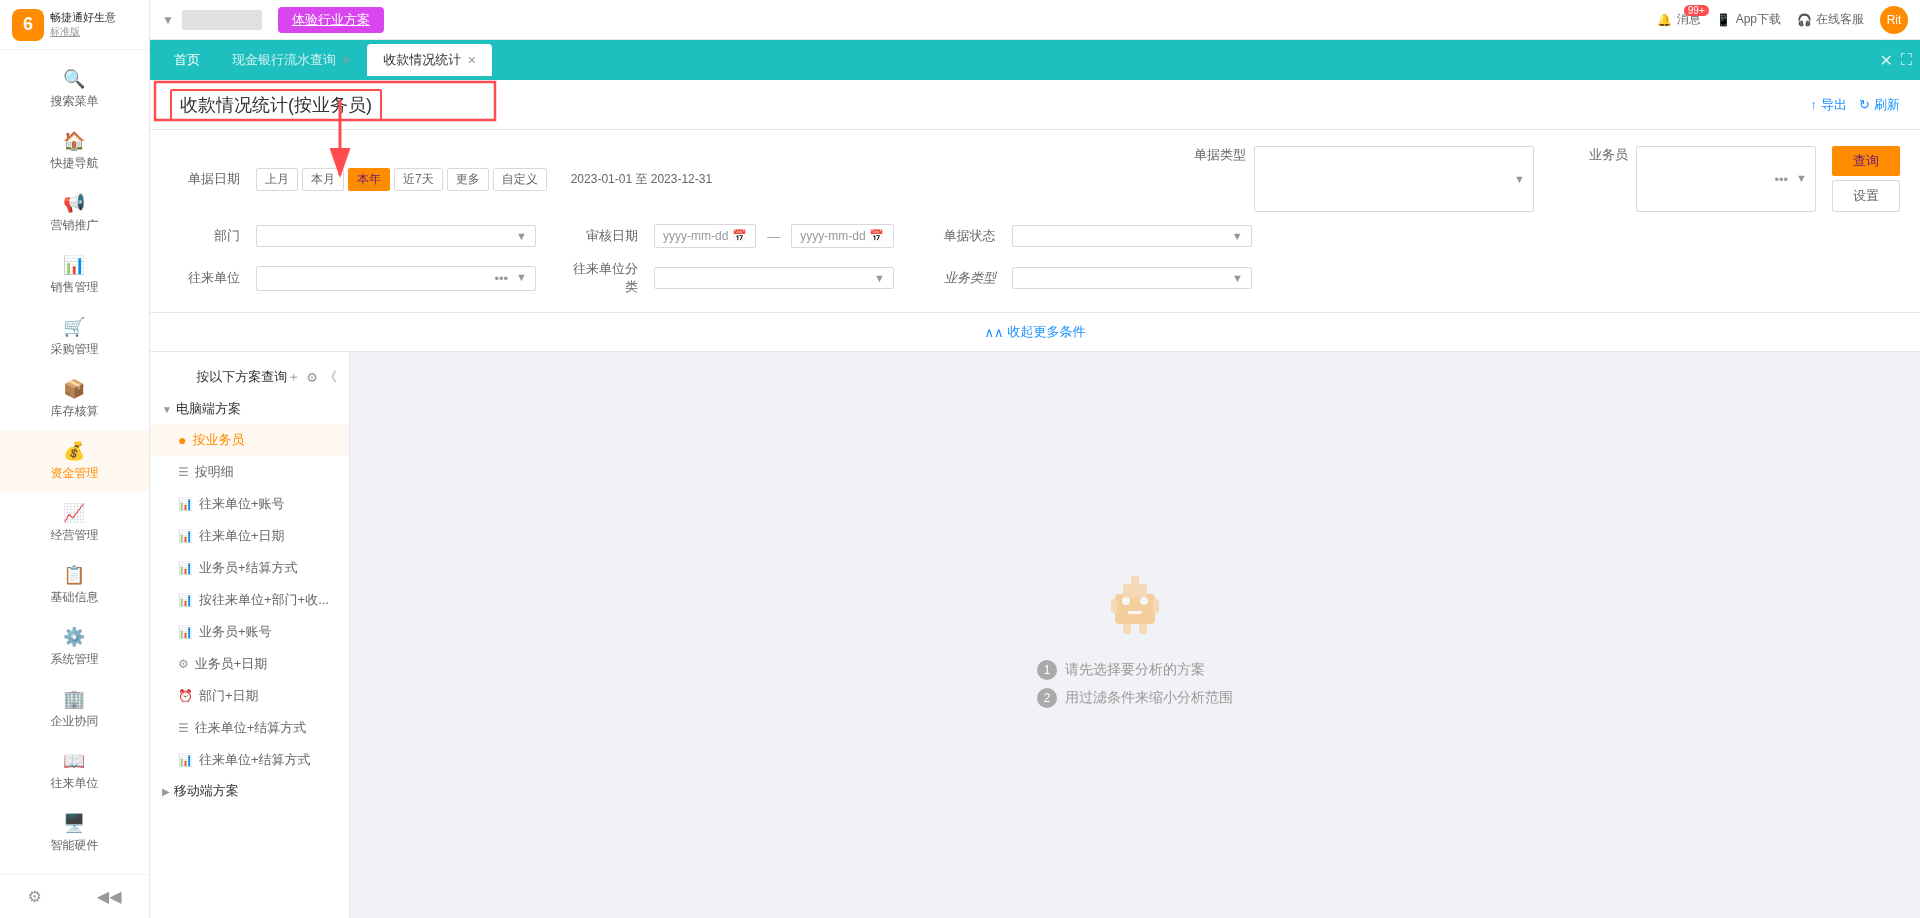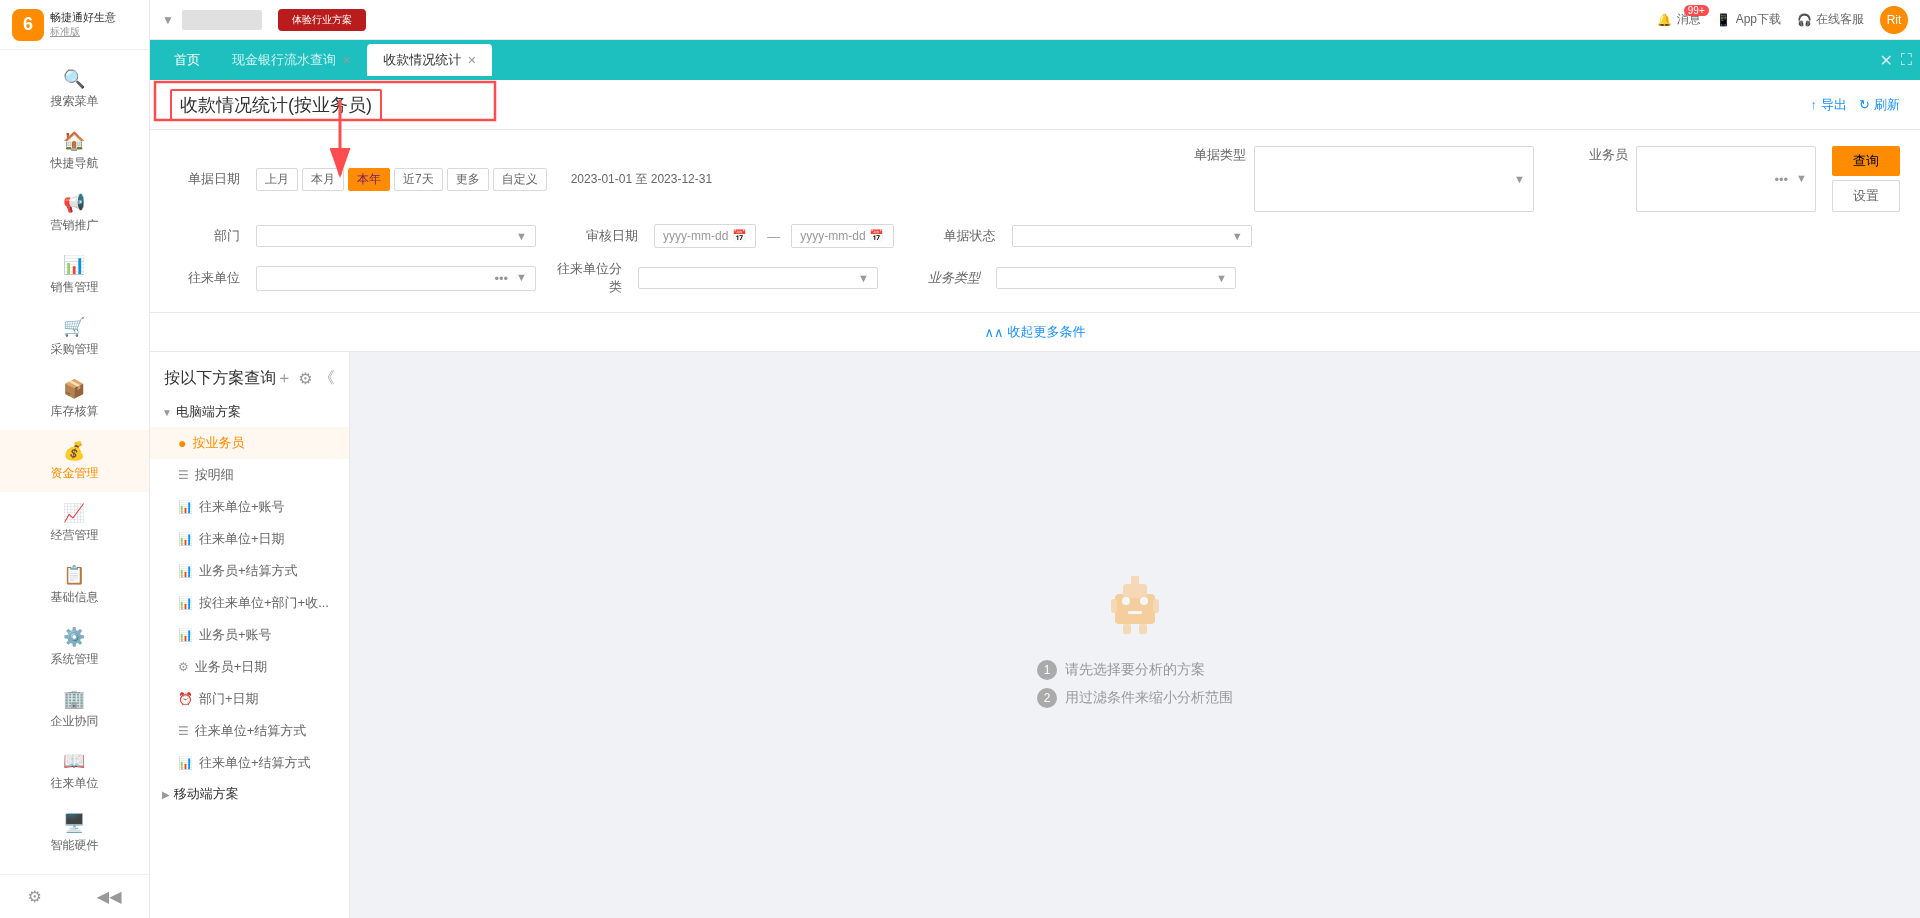--- a/index.html
+++ b/index.html
@@ -313,21 +313,21 @@
       color: #999;
       background: #fff;
       cursor: pointer;
       display: flex;
       align-items: center;
       gap: 4px;
     }
     .date-dash { color: #999; }
     .query-btn {
       background: #ff8c00;
-      color: #000000;
+      color: #701a75;
       border: none;
       padding: 6px 20px;
       border-radius: 2px;
       cursor: pointer;
       font-size: 13px;
     }
     .set-btn {
       background: #fff;
       color: #666;
       border: 1px solid #d9d9d9;
@@ -361,23 +361,23 @@
     .scheme-panel {
       width: 200px;
       background: #fff;
       border-right: 1px solid #e8e8e8;
       overflow-y: auto;
       padding: 8px 0;
     }
     .scheme-header {
       display: flex;
       align-items: center;
-      justify-content: center;
+      justify-content: flex-end;
       padding: 8px 12px;
-      font-size: 16px;
+      font-size: 13px;
       color: #333;
     }
     .scheme-header-title { font-weight: 500; }
     .scheme-header-icons {
       display: flex;
       align-items: center;
       gap: 6px;
       color: #999;
       cursor: pointer;
     }
@@ -532,21 +532,21 @@
   <div class="sidebar-footer">
     <span class="footer-icon">⚙</span>
     <span class="footer-icon">◀◀</span>
   </div>
 </div>
 
 <div class="top-header">
   <div class="top-header-left">
     <span class="breadcrumb-text" style="color:#999;font-size:12px;">▼</span>
     <span style="width:80px;height:20px;background:#e0e0e0;border-radius:2px;display:inline-block;"></span>
-    <button style="background:#b91c1c;color:#fff;border:none;padding:4px 14px;border-radius:4px;cursor:pointer;font-size:10px;margin-left:8px;">体验行业方案</button>
+    <button style="background:#d946ef;color:#fff;border:none;padding:4px 14px;border-radius:4px;cursor:pointer;font-size:13px;margin-left:8px;text-decoration:underline;">体验行业方案</button>
   </div>
   <div class="top-header-right">
     <div class="msg-btn" style="position:relative;">
       <span>🔔</span>
       <span>消息</span>
       <span class="badge">99+</span>
     </div>
     <div class="header-btn">
       <span>📱</span>
       <span>App下载</span>
@@ -656,21 +656,21 @@
 
     <div class="filter-row">
       <span class="filter-label">往来单位</span>
       <div class="filter-select" style="min-width:280px;">
         <span></span>
         <span style="display:flex;gap:4px;">
           <span class="more-icon">•••</span>
           <span class="select-arrow">▼</span>
         </span>
       </div>
-      <span class="filter-label" style="margin-left:0;">往来单位分类</span>
+      <span class="filter-label" style="margin-left:16px;">往来单位分类</span>
       <div class="filter-select" style="min-width:240px;">
         <span></span>
         <span class="select-arrow">▼</span>
       </div>
       <span class="filter-label" style="margin-left:16px;font-style:italic;">业务类型</span>
       <div class="filter-select" style="min-width:240px;">
         <span></span>
         <span class="select-arrow">▼</span>
       </div>
     </div>

